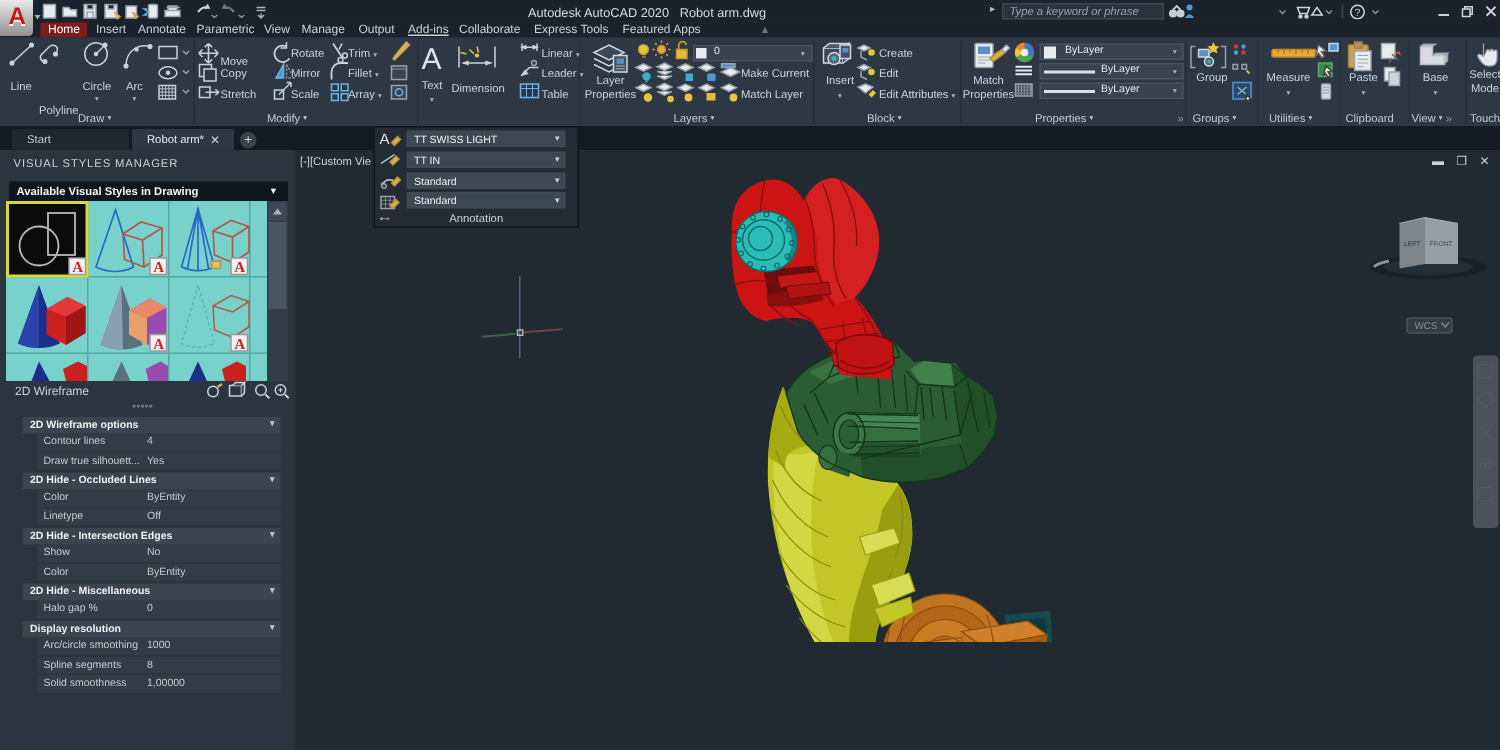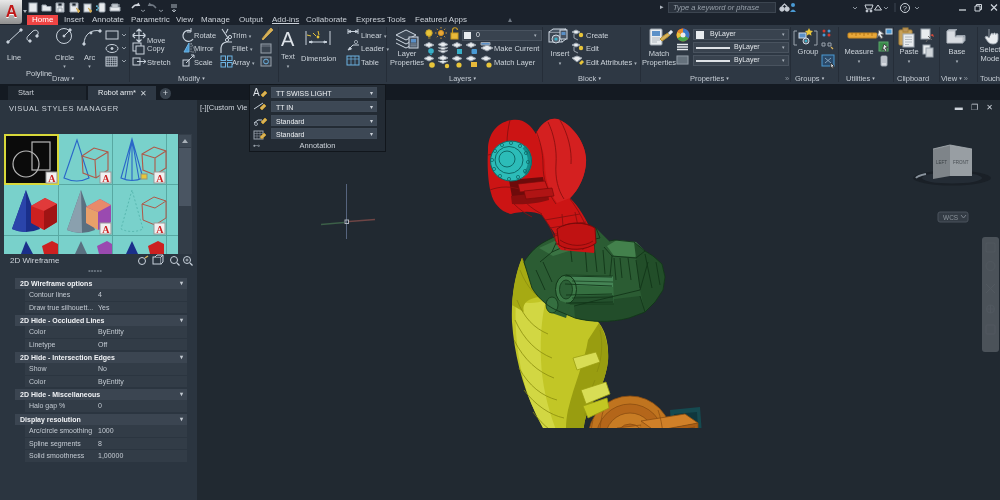--- a/index.html
+++ b/index.html
@@ -3,21 +3,21 @@
 <meta charset="utf-8">
 <style>
 * { margin:0; padding:0; box-sizing:border-box; }
 html,body { width:1000px; height:500px; overflow:hidden; background:#212931; font-family:"Liberation Sans",sans-serif; }
 .abs { position:absolute; }
 #page { position:relative; width:1000px; height:500px; }
 
 #titlebar { left:0; top:0; width:1000px; height:15px; background:#1b222c; }
 #menurow { left:0; top:15px; width:1000px; height:10px; background:#1b222c; }
 .menu-item { position:absolute; top:0; height:10px; line-height:10px; font-size:8px; color:#ccd2d9; }
-.menu-active { background:#ef4444; color:#fff; padding:0 5px; }
+.menu-active { background:#7f1d1d; color:#fff; padding:0 5px; }
 #ribbon { left:0; top:25px; width:1000px; height:59px; background:#2e3844; }
 .pdiv { position:absolute; top:2px; width:1px; height:55px; background:#252d38; }
 .plabel { position:absolute; top:48px; height:11px; font-size:7.5px; color:#c3cad2; line-height:11px; white-space:nowrap; }
 .plabel .car { font-size:5px; vertical-align:1px; }
 .btnlabel { position:absolute; font-size:7.5px; color:#ccd3da; white-space:nowrap; line-height:9px; }
 .biglabel { position:absolute; font-size:7.5px; color:#ccd3da; text-align:center; line-height:8.5px; }
 #tabbar { left:0; top:84px; width:1000px; height:16px; background:#141a22; }
 .ftab { position:absolute; top:2px; height:14px; line-height:14px; font-size:7.5px; color:#c7cdd4; padding:0 10px; }
 
 #palette { left:0; top:100px; width:197px; height:400px; background:#2b3540; }
@@ -64,20 +64,21 @@
         <path d="M70 4 h-2 l3 2 l-3 2 h2" stroke="#5fb8d8" fill="none"></path>
         <path d="M83 3 h9 M82 5 h10 v4 h-10 z M84 5 v-3 h6 v3" fill="#e7eaee" stroke="#9aa3ad"></path>
         <path d="M104 6 q3 -4 7 -3 l-1 -2 m1 2 l-2.5 0.5" stroke="#cfd5dc" stroke-width="1.4" fill="none"></path>
         <path d="M113 8 l2 1.5 l2 -1.5" stroke="#8d96a0" stroke-width="1" fill="none"></path>
         <path d="M128 6 q-3 -4 -7 -3 l1 -2 m-1 2 l2.5 0.5" stroke="#6f7883" stroke-width="1.4" fill="none"></path>
         <path d="M131 8 l2 1.5 l2 -1.5" stroke="#8d96a0" stroke-width="1" fill="none"></path>
         <path d="M143 3 h6 M143 5 h6 M146 7 v3 m-2 -2 l2 2 l2 -2" stroke="#aab2bb"></path>
       </g>
     </svg>
 
+    <div class="abs" style="left:352px;top:3px;width:300px;font-size:8.5px;color:#d6dbe1;">Autodesk AutoCAD 2020&nbsp;&nbsp;&nbsp;Robot arm.dwg</div>
 
     <div class="abs" style="left:660px;top:2px;width:5px;height:10px;color:#aeb6bf;font-size:7px;line-height:10px;">▸</div>
     <div class="abs" style="left:668px;top:2px;width:108px;height:11px;background:#2a323d;border:1px solid #3c4550;color:#98a1ab;font-style:italic;font-size:7.5px;line-height:9px;padding-left:4px;">Type a keyword or phrase</div>
     <svg class="abs" style="left:779px;top:2px;" width="220" height="11" viewBox="0 0 220 11">
       <g stroke="#c6ccd4" fill="none" stroke-width="1">
         <circle cx="3" cy="7" r="2.2" fill="#c6ccd4"></circle>
           <circle cx="8" cy="7" r="2.2" fill="#c6ccd4"></circle>
           <path d="M3 4.5 L5.5 2 L8 4.5" stroke-width="1.2"></path>
         <circle cx="14" cy="3" r="2" fill="#4a9ad4" stroke="none"></circle>
           <path d="M11 10 q3 -5 6 0" fill="#4a9ad4" stroke="none"></path>
@@ -599,20 +600,21 @@
         <path d="M518,184 L545,181 L548,189 L520,192 Z" fill="#c41818" stroke="#7a0a0a" stroke-width="0.7"></path>
         <path d="M524,191 L552,188 L554,196 L526,199 Z" fill="#b01414" stroke="#7a0a0a" stroke-width="0.7"></path>
       </g>
 
       <path d="M557,229 C566,222 585,221 595,228 L596,243 C586,251 568,251 559,245 Z" fill="#c01212" stroke="#7a0a0a" stroke-width="1"></path>
       <path d="M563,226 C570,222 584,222 591,226 M560,240 C570,247 584,247 593,241" fill="none" stroke="#7a0a0a" stroke-width="0.8"></path>
     </svg>
   </div>
   <div class="abs" id="palette">
     <div id="vsm-title">VISUAL STYLES MANAGER</div>
+    <div id="avsd">Available Visual Styles in Drawing<span style="position:absolute;right:8px;font-weight:normal;font-size:7px;">▾</span></div>
 
     <svg class="abs" style="left:4px;top:34px;" width="188" height="120" viewBox="0 0 188 120">
       <rect x="0" y="0" width="188" height="120" fill="#79d1cb"></rect>
 
       <g stroke="#58a8a2" stroke-width="1">
         <path d="M54.5 0 V120 M108.5 0 V120 M162.5 0 V120 M0 50.5 H188 M0 101.5 H188"></path>
       </g>
 
       <rect x="1" y="1" width="53" height="49" fill="#0b0b0b" stroke="#d8d83a" stroke-width="2"></rect>
       <circle cx="22" cy="30" r="13" fill="none" stroke="#b8b8b8" stroke-width="1.2"></circle>

